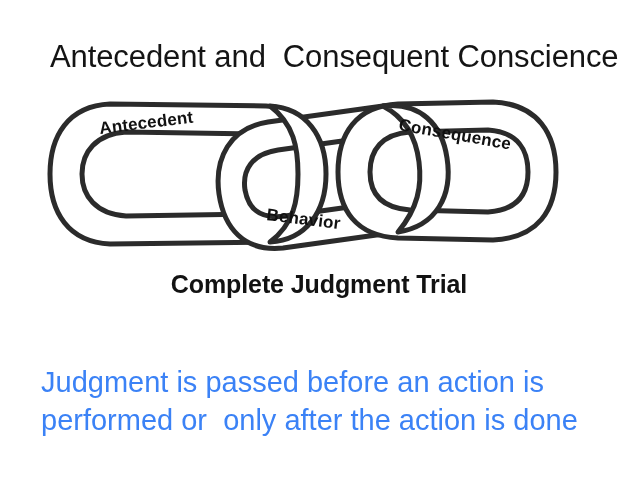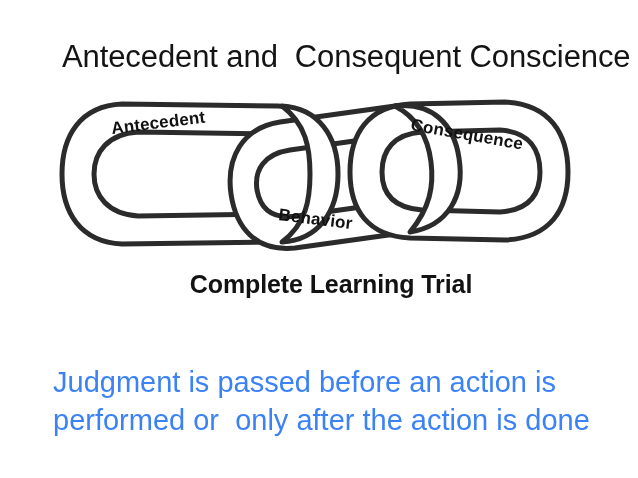--- a/index.html
+++ b/index.html
@@ -15,21 +15,20 @@
     overflow: hidden;
     position: relative;
   }
   #slide {
     position: absolute;
     left: 0;
     top: 0;
     width: 546px;
     height: 478px;
     background: #ffffff;
-    margin-left: 12px;
   }
   #slide-title {
     position: absolute;
     left: 50px;
     top: 40px;
     width: 560px;
     font-size: 31px;
     font-weight: 400;
     letter-spacing: -0.1px;
     color: #141414;
@@ -166,18 +165,18 @@
 
       <g>
         <text class="chain-label" x="62" y="42" transform="rotate(-7 62 42)">Antecedent</text>
         <text class="chain-label" x="228" y="128" transform="rotate(7 228 128)">Behavior</text>
         <text class="chain-label" x="360" y="38" transform="rotate(10 360 38)">Consequence</text>
       </g>
 
     </svg>
   </div>
 
-  <div id="caption-complete-trial">Complete Learning Trial</div>
+  <div id="caption-complete-trial">Complete Judgment Trial</div>
 
   <div id="body-text">Judgment is passed before an action is
 performed or  only after the action is done</div>
 
 </div>
 
 </body></html>

